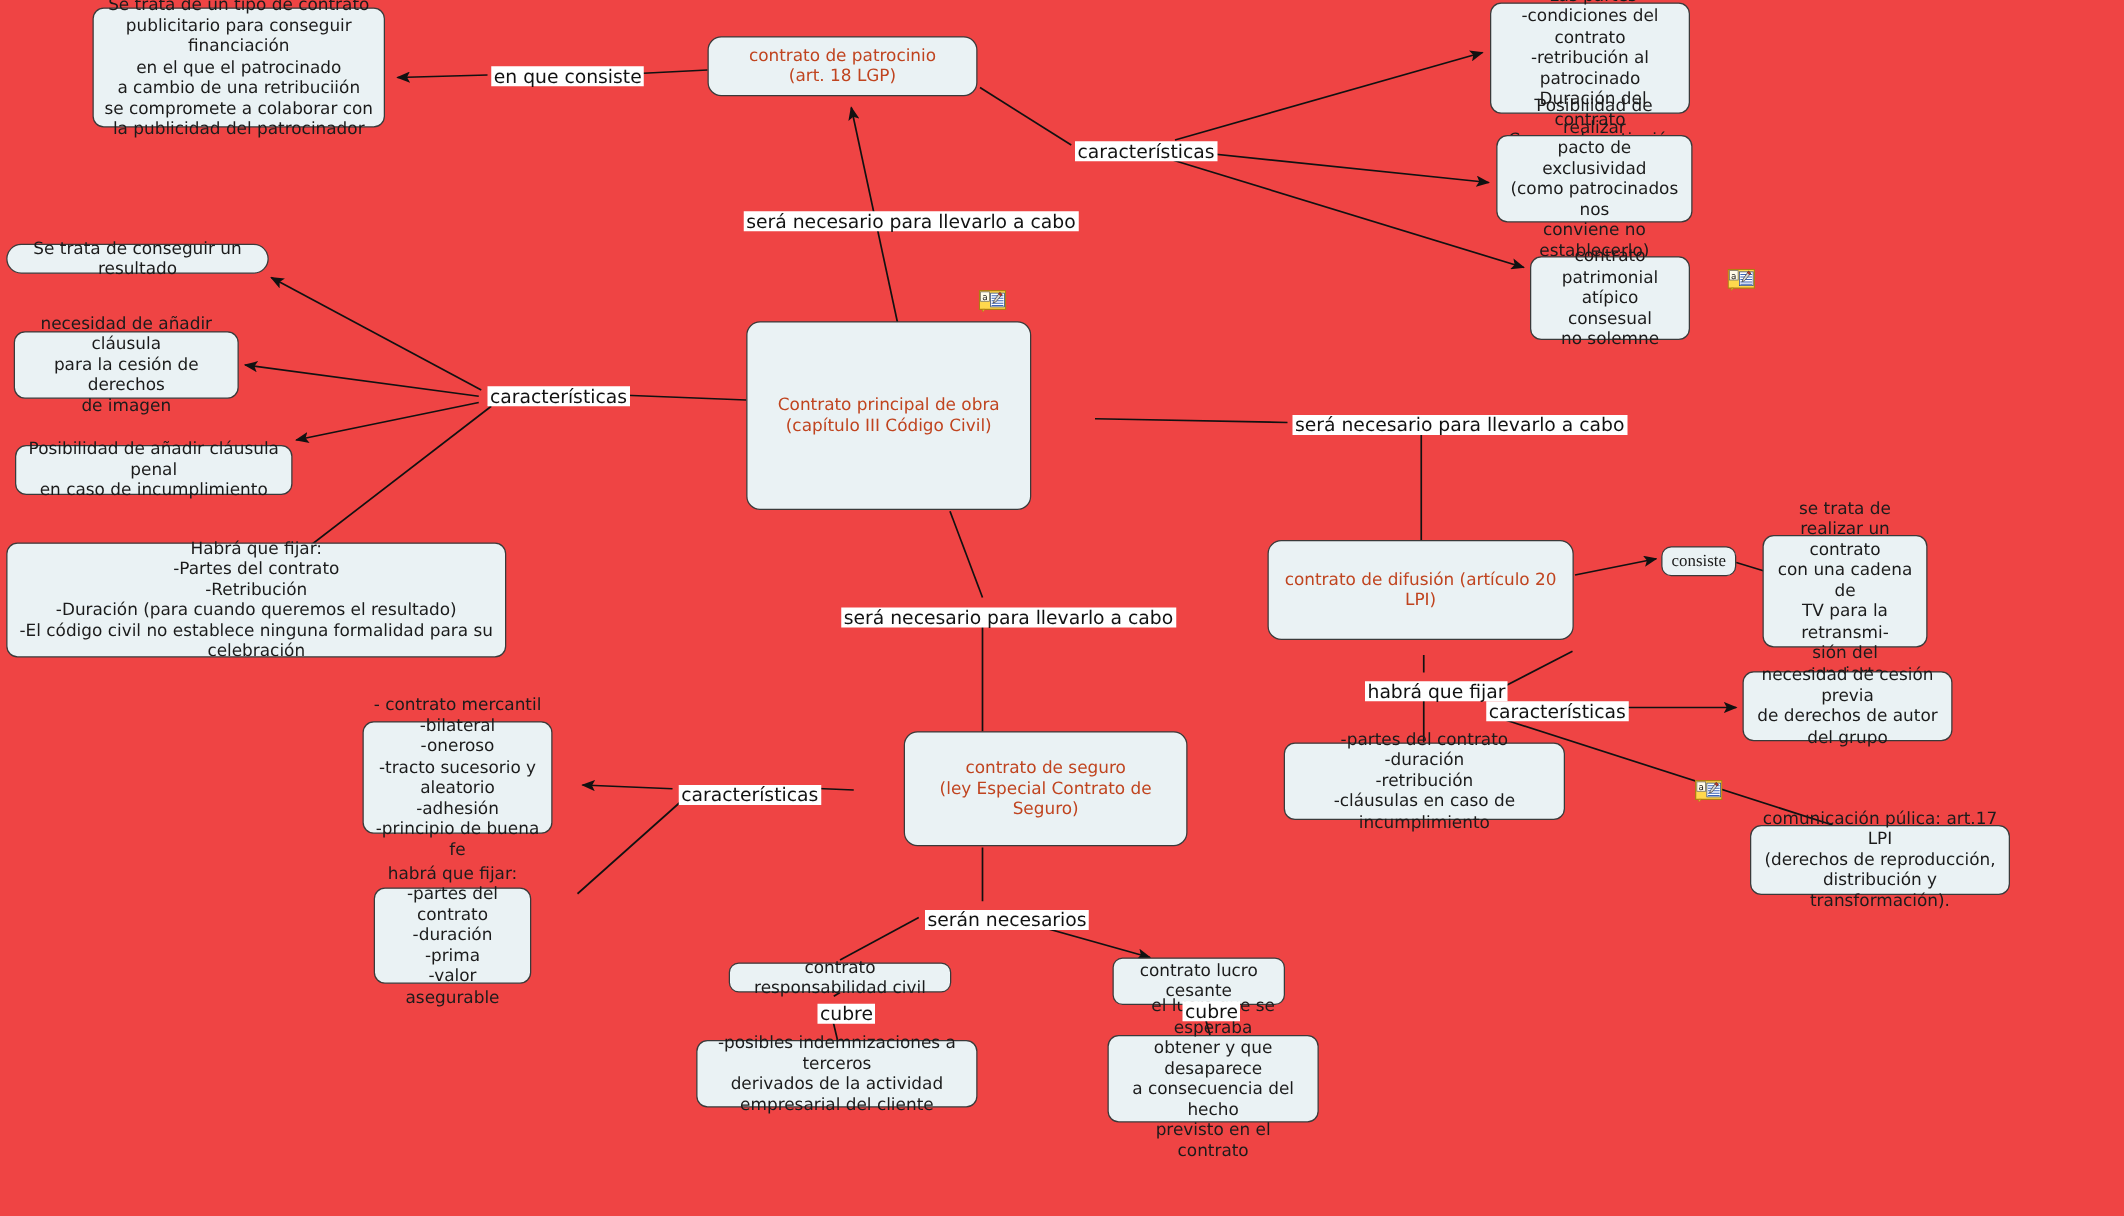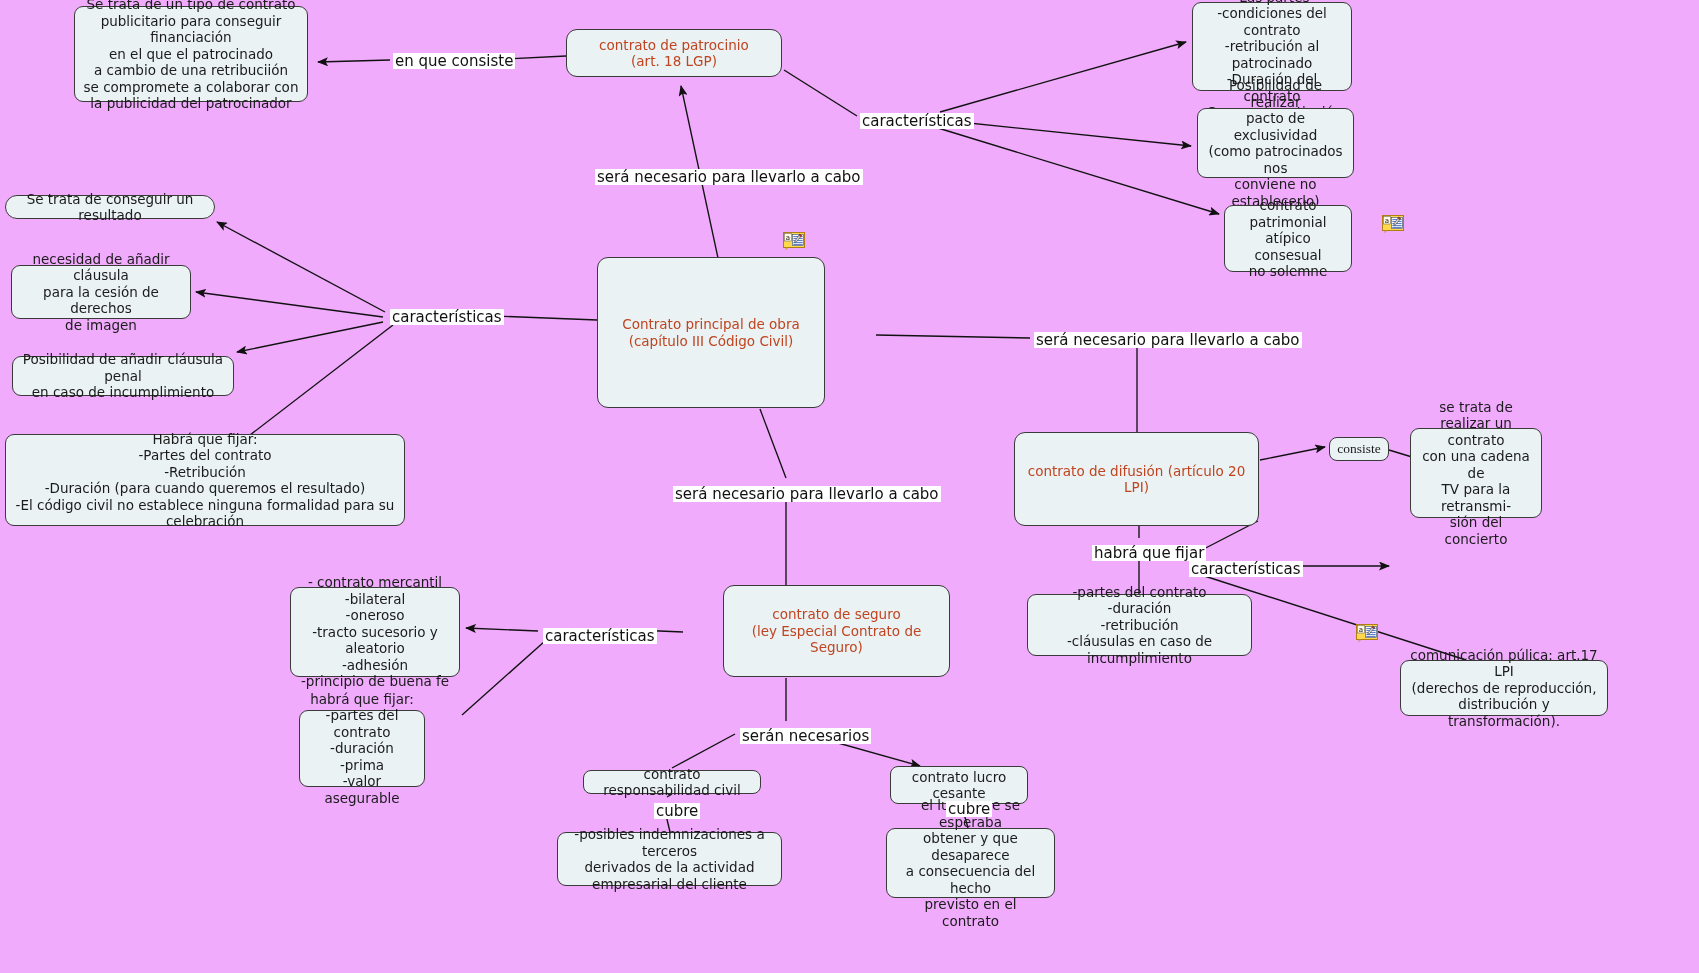--- a/index.html
+++ b/index.html
@@ -4,21 +4,21 @@
 <style>
   html, body {
     margin: 0;
     padding: 0;
     background: #ffffff;
   }
   #canvas {
     position: relative;
     width: 1699px;
     height: 973px;
-    background: #f0abfc;
+    background: #ef4444;
     font-family: "DejaVu Sans", "Liberation Sans", sans-serif;
     overflow: hidden;
   }
   svg.edges {
     position: absolute;
     left: 0; top: 0;
     width: 1699px;
     height: 973px;
     pointer-events: none;
   }
@@ -151,35 +151,38 @@
 de imagen</div>
   <div class="node" style="left: 12px; top: 356px; width: 222px; height: 40px;">Posibilidad de añadir cláusula penal
 en caso de incumplimiento</div>
   <div class="node" style="left: 5px; top: 434px; width: 400px; height: 92px;">Habrá que fijar:
 -Partes del contrato
 -Retribución
 -Duración (para cuando queremos el resultado)
 -El código civil no establece ninguna formalidad para su celebración</div>
   <div class="node concept" style="left: 597px; top: 257px; width: 228px; height: 151px;">Contrato principal de obra
 (capítulo III Código Civil)</div>
-  <div class="node concept" style="left: 1014px; top: 432px; width: 245px; height: 94px;">contrato de difusión (artículo 20 LPI)</div>
+  <div class="node concept" style="left: 1014px; top: 432px; width: 245px; height: 80px;">contrato de difusión (artículo 20 LPI)</div>
   <div class="node small" style="left: 1329px; top: 437px; width: 60px; height: 24px; font-family: Liberation Serif, serif;">consiste</div>
   <div class="node" style="left: 1410px; top: 428px; width: 132px; height: 90px;">se trata de
 realizar un contrato
 con una cadena de
 TV para la retransmi-
 sión del concierto</div>
   <div class="node" style="left: 1027px; top: 594px; width: 225px; height: 62px;">-partes del contrato
 -duración
 -retribución
 -cláusulas en caso de incumplimiento</div>
+  <div class="node" style="left: 1394px; top: 537px; width: 168px; height: 56px;">necesidad de cesión previa
+de derechos de autor
+del grupo</div>
   <div class="node" style="left: 1376px; top: 660px; width: 208px; height: 56px; margin-left: 24px;">comunicación púlica: art.17 LPI
 (derechos de reproducción,
 distribución y transformación).</div>
-  <div class="node" style="left: 290px; top: 577px; width: 170px; height: 90px; margin-top: 10px;">- contrato mercantil
+  <div class="node" style="left: 290px; top: 577px; width: 152px; height: 90px;">- contrato mercantil
 -bilateral
 -oneroso
 -tracto sucesorio y aleatorio
 -adhesión
 -principio de buena fe</div>
   <div class="node concept" style="left: 683px; top: 585px; width: 227px; height: 92px; margin-left: 40px;">contrato de seguro
 (ley Especial Contrato de Seguro)</div>
   <div class="node" style="left: 299px; top: 710px; width: 126px; height: 77px;">habrá que fijar:
 -partes del contrato
 -duración

